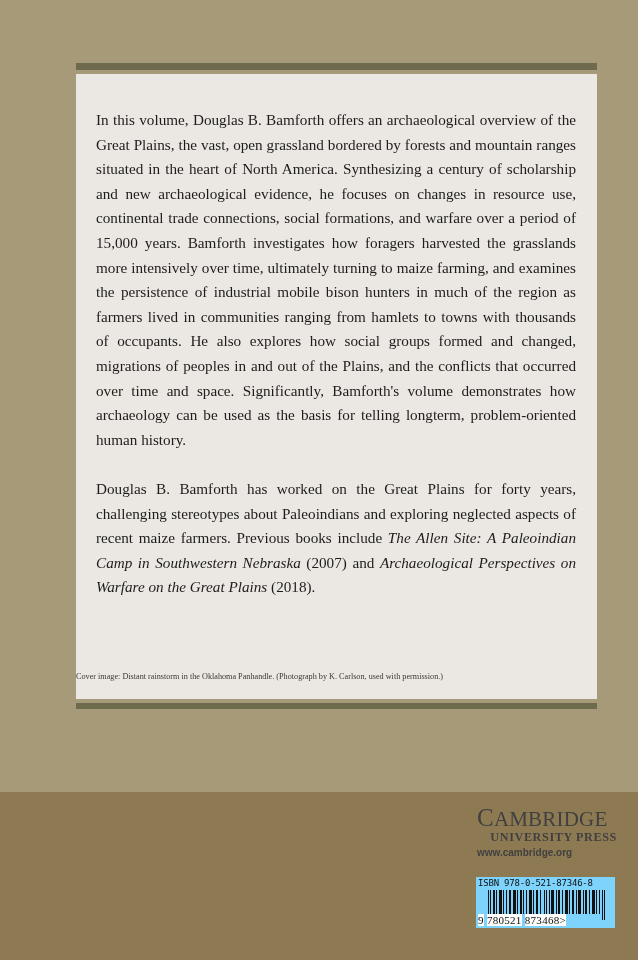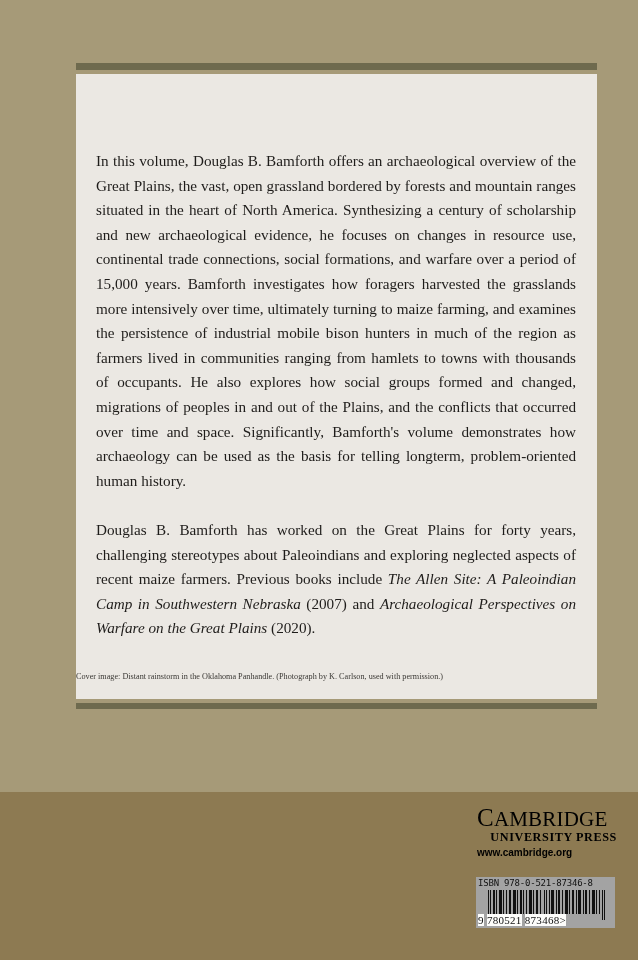--- a/index.html
+++ b/index.html
@@ -18,52 +18,51 @@
   }
   .bottom-bar {
     position: absolute; left: 76px; top: 703px; width: 521px; height: 6px;
     background: #6e6a4e;
   }
   .text-block {
     position: absolute; left: 20px; top: 34px; width: 480px;
     font-family: "Liberation Serif", serif;
     font-size: 15.2px; line-height: 24.6px; color: #1e1c1a;
     text-align: justify;
-    margin-top: 41px;
   }
   .text-block p { margin: 0 0 24.6px 0; }
   .text-block em { font-style: italic; }
   .caption {
     position: absolute; left: 0; right: 0; top: 598px;
     font-family: "Liberation Serif", serif;
     font-size: 8.2px; color: #3a3834;
   }
   .footer-band {
     position: absolute; left: 0; top: 792px; width: 638px; height: 168px;
     background: #8d7a52;
   }
   .publisher {
     position: absolute; left: 477px; top: 807px; width: 140px;
-    color: #000000;
+    color: #404040;
     font-family: "Liberation Serif", serif;
   }
   .publisher .name {
     font-size: 21px; letter-spacing: 0.2px; line-height: 22px; font-variant: small-caps;
   }
   .publisher .name .cap { font-size: 25px; }
   .publisher .sub {
     font-size: 12.2px; letter-spacing: 0.6px; line-height: 14px; font-weight: bold; text-align: right;
   }
   .publisher .url {
     font-family: "Liberation Sans", sans-serif;
     font-size: 10px; font-weight: bold; margin-top: 3px;
   }
   .barcode-box {
     position: absolute; left: 476px; top: 877px; width: 139px; height: 51px;
-    background: #a3a3a3;
+    background: #7dd3fc;
   }
   .isbn-text {
     position: absolute; left: 2px; top: 1px;
     font-family: "DejaVu Sans Mono", "Liberation Mono", monospace;
     font-size: 9px; color: #111; letter-spacing: -0.2px;
   }
   .bars {
     position: absolute; left: 12px; top: 13px; width: 118px; height: 30px;
   }
   .barcode-digits {
@@ -74,21 +73,21 @@
   .barcode-digits span { background: #fdfdfb; }
 </style>
 </head>
 <body>
 
 <div class="top-bar"></div>
 
 <div class="panel">
   <div class="text-block">
     <p>In this volume, Douglas B. Bamforth offers an archaeological overview of the Great Plains, the vast, open grassland bordered by forests and mountain ranges situated in the heart of North America. Synthesizing a century of scholarship and new archaeological evidence, he focuses on changes in resource use, continental trade connections, social formations, and warfare over a period of 15,000 years. Bamforth investigates how foragers harvested the grasslands more intensively over time, ultimately turning to maize farming, and examines the persistence of industrial mobile bison hunters in much of the region as farmers lived in communities ranging from hamlets to towns with thousands of occupants. He also explores how social groups formed and changed, migrations of peoples in and out of the Plains, and the conflicts that occurred over time and space. Significantly, Bamforth's volume demonstrates how archaeology can be used as the basis for telling longterm, problem-oriented human history.</p>
-    <p><span>Douglas B. Bamforth has worked on the Great Plains for forty years, challenging stereotypes about Paleoindians and exploring neglected aspects of recent maize farmers. Previous books include </span><em>The Allen Site: A Paleoindian Camp in Southwestern Nebraska</em><span> (2007) and </span><em>Archaeological Perspectives on Warfare on the Great Plains</em><span> (2020).</span></p>
+    <p><span>Douglas B. Bamforth has worked on the Great Plains for forty years, challenging stereotypes about Paleoindians and exploring neglected aspects of recent maize farmers. Previous books include </span><em>The Allen Site: A Paleoindian Camp in Southwestern Nebraska</em><span> (2007) and </span><em>Archaeological Perspectives on Warfare on the Great Plains</em><span> (2018).</span></p>
   </div>
   <div class="caption">Cover image: Distant rainstorm in the Oklahoma Panhandle. (Photograph by K. Carlson, used with permission.)</div>
 </div>
 
 <div class="bottom-bar"></div>
 
 <div class="footer-band"></div>
 
 <div class="publisher">
   <div class="name"><span class="cap">C</span><span>AMBRIDGE</span></div>

